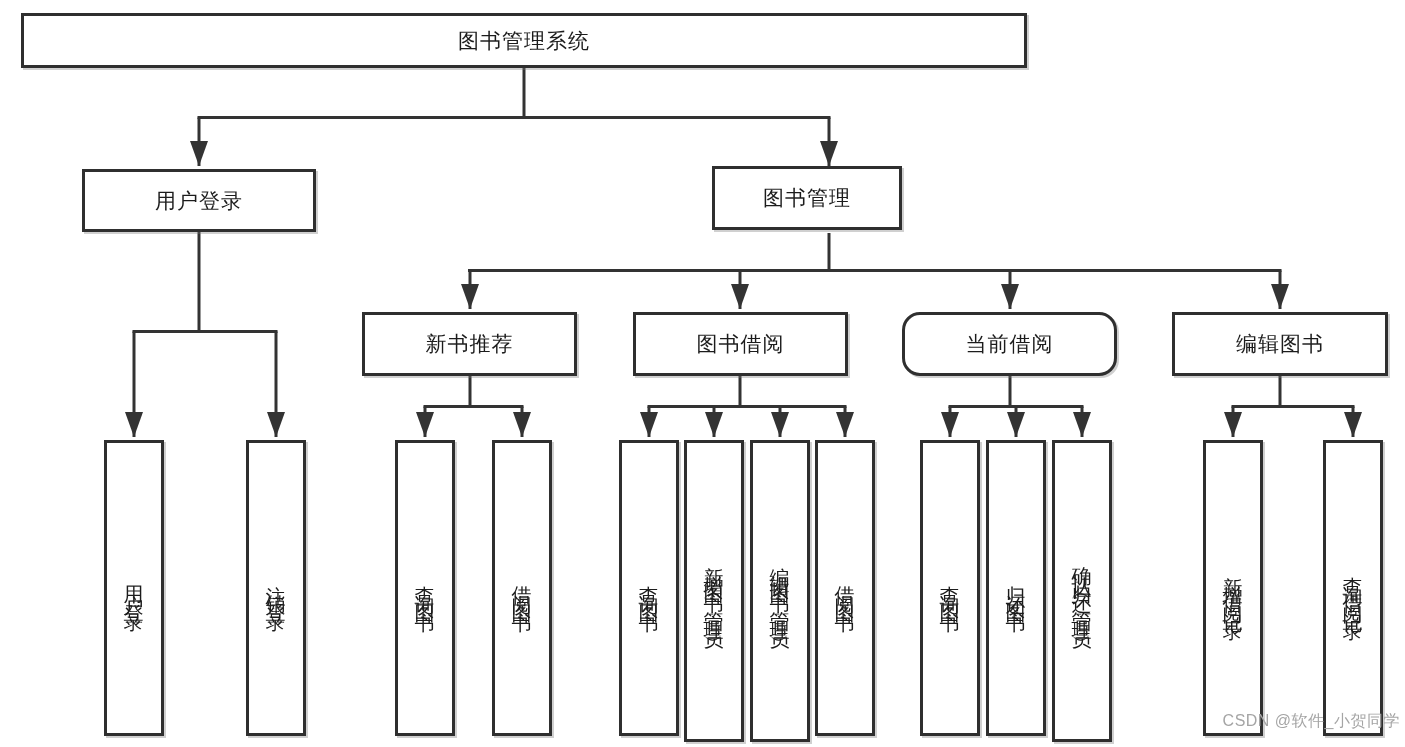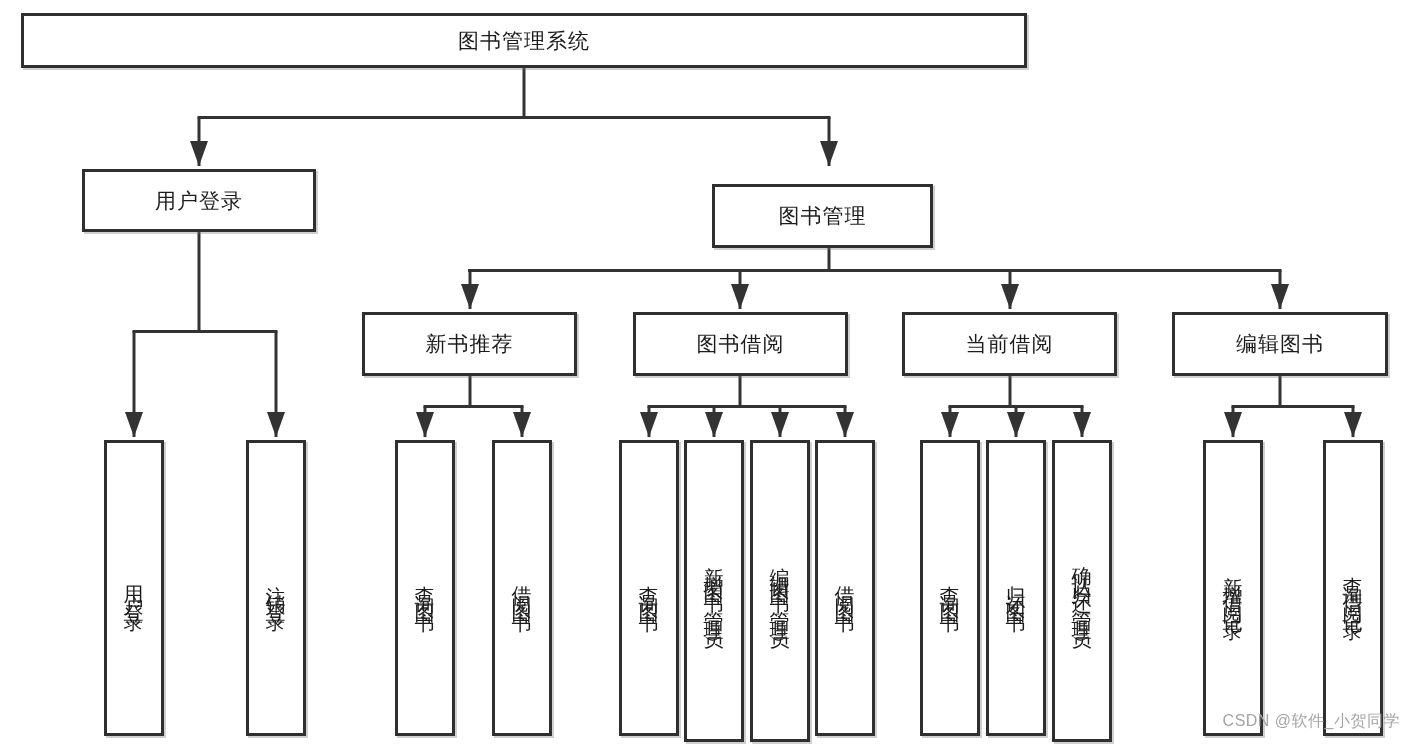--- a/index.html
+++ b/index.html
@@ -87,31 +87,31 @@
     <line x1="1353" y1="406.5" x2="1353" y2="437" marker-end="url(#arw)"></line>
   </svg>
 
   <div class="node hbox" style="left:21px;top:13px;width:1006px;height:55px;">
     <span>图书管理系统</span>
   </div>
 
   <div class="node hbox" style="left:82px;top:169px;width:234px;height:63px;">
     <span>用户登录</span>
   </div>
-  <div class="node hbox" style="left:712px;top:184px;width:221px;height:64px;">
+  <div class="node hbox" style="left:712px;top:166px;width:190px;height:64px;">
     <span>图书管理</span>
   </div>
 
   <div class="node hbox" style="left:362px;top:312px;width:215px;height:64px;">
     <span>新书推荐</span>
   </div>
   <div class="node hbox" style="left:633px;top:312px;width:215px;height:64px;">
     <span>图书借阅</span>
   </div>
-  <div class="node hbox" style="left:902px;top:312px;width:215px;height:64px;">
+  <div class="node hbox" style="left:902px;top:312px;width:215px;height:64px;border-radius:18px;">
     <span>当前借阅</span>
   </div>
   <div class="node hbox" style="left:1172px;top:312px;width:216px;height:64px;">
     <span>编辑图书</span>
   </div>
 
   <div class="node vbox" style="left:104px;top:440px;width:60px;height:296px;">
     <span>用户登录</span>
   </div>
   <div class="node vbox" style="left:246px;top:440px;width:60px;height:296px;">

